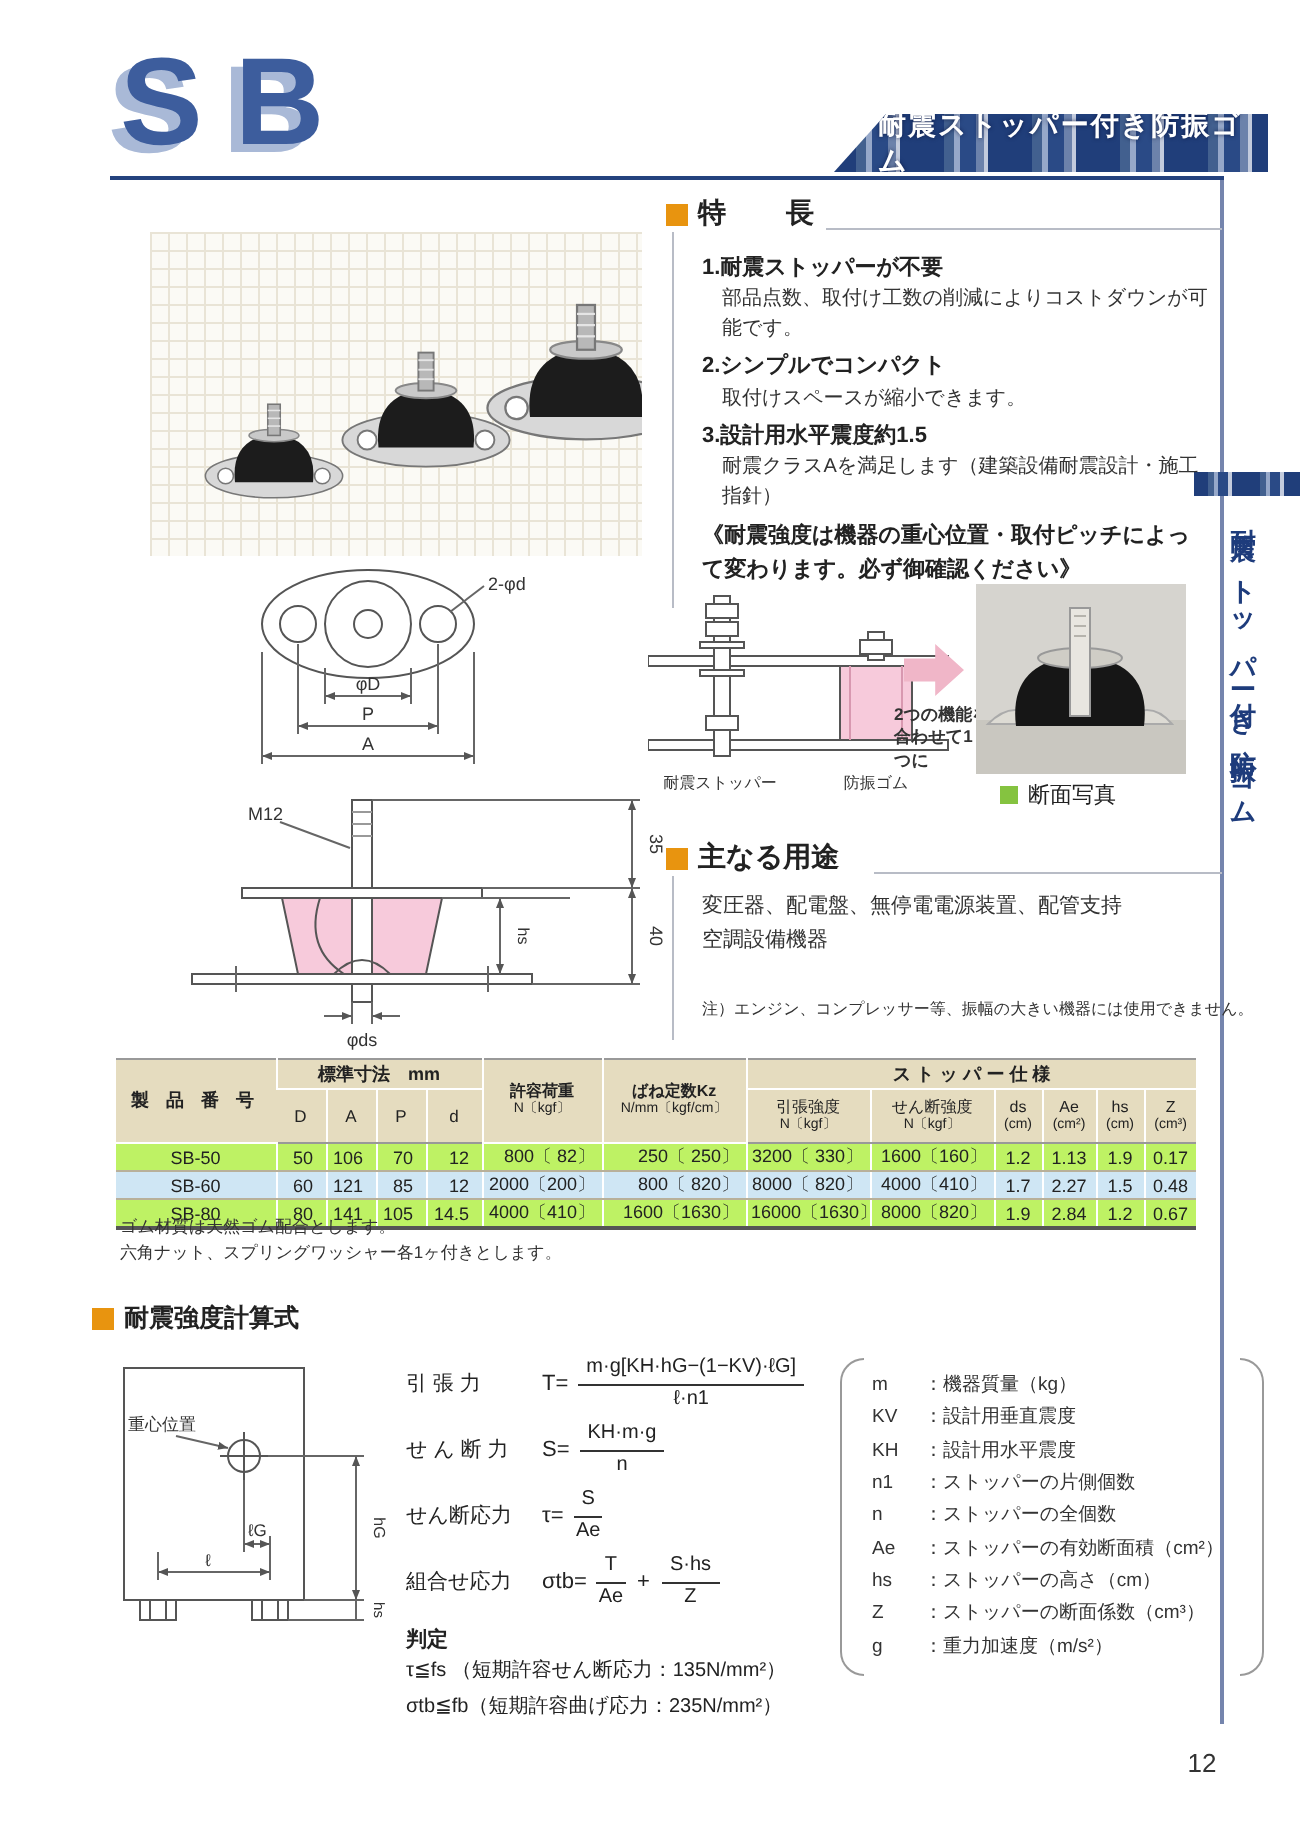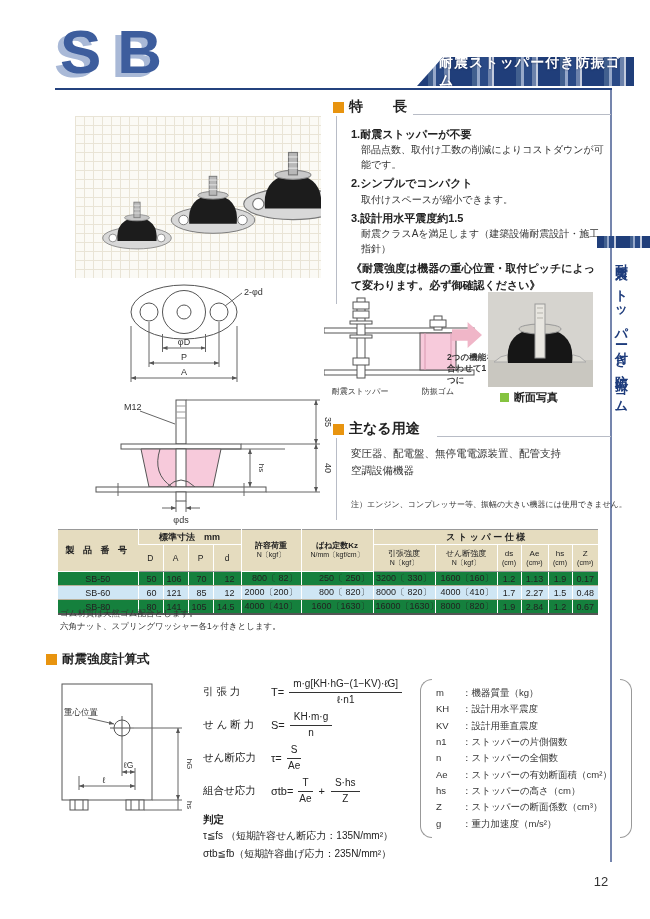--- a/index.html
+++ b/index.html
@@ -58,35 +58,35 @@
   .rubber{fill:#f7cadb;stroke:#555;stroke-width:1;}
   
   .arrow{position:absolute;left:452px;top:322px;width:30px;height:26px;background:#f0b6c8;
         clip-path:polygon(0 28%,52% 28%,52% 0,100% 50%,52% 100%,52% 72%,0 72%);}
   .arrow-cap{position:absolute;left:447px;top:352px;width:48px;font-size:8.5px;font-weight:bold;
         color:#333;line-height:1.35;}
   
   .photo2{position:absolute;left:488px;top:292px;width:105px;height:95px;background:#d6d4cf;}
   .photo2-cap{position:absolute;left:500px;top:390px;display:flex;align-items:center;gap:5px;}
   .gsq{width:9px;height:9px;background:#85c340;}
-  .photo2-cap span{font-weight:bold;font-size:11px;color:#222;}
+  .photo2-cap span{font-weight:normal;font-size:11px;color:#222;}
   
   table.spec{position:absolute;left:58px;top:529px;width:540px;border-collapse:collapse;
         border-top:1px solid #999;table-layout:fixed;}
   table.spec td{border-left:1px solid #fff;padding:0 2px;text-align:center;vertical-align:middle;
         overflow:hidden;white-space:nowrap;}
   table.spec td:first-child{border-left:none;}
   td.hc{background:#e5dcbf;font-size:8.5px;color:#222;border-bottom:1px solid #fff;}
   tr.ghead td{height:14px;font-weight:bold;font-size:9px;}
   tr.shead td{height:26px;}
   td.hc .u{font-size:7px;font-weight:normal;display:block;line-height:1.2;}
   td.hc .n{display:block;line-height:1.25;font-size:8px;}
   td.prod{font-size:9.5px;font-weight:bold;letter-spacing:3px;}
   tr.shead td{border-bottom:1px solid #999;}
-  tr.drow td{height:11px;font-size:9px;color:#222;border-bottom:1px solid #b8b09a;background:#15803d;}
+  tr.drow td{height:11px;font-size:9px;color:#222;border-bottom:1px solid #b8b09a;background:#bef264;}
   tr.drow td.num{text-align:right;padding-right:6px;}
   tr.drow td.brk{text-align:right;padding-right:3px;}
   tr.hl td{background:#cfe6f4;}
   tr.last td{border-bottom:2px solid #555;}
   .tnotes{position:absolute;left:60px;top:607px;font-size:8.5px;color:#333;line-height:1.55;}
   
   .calc-head{position:absolute;left:46px;top:651px;display:flex;align-items:center;gap:5px;}
   .calc-head span{font-weight:bold;font-size:12.5px;color:#222;}
   .formulas{position:absolute;left:203px;top:678px;width:228px;}
   .f-row{display:flex;align-items:center;min-height:28px;margin-bottom:5px;font-size:10px;color:#222;}
@@ -496,28 +496,28 @@
   </div>
 
   <div class="legend">
     <div class="brace brace-l"></div>
     <div class="brace brace-r"></div>
     <div class="lg-row">
         <span class="lg-sym">m</span>
         <span>：機器質量（kg）</span>
       </div>
     <div class="lg-row">
+        <span class="lg-sym">KV</span>
+        <span>：設計用垂直震度</span>
+      </div>
+    <div class="lg-row">
         <span class="lg-sym">KH</span>
         <span>：設計用水平震度</span>
       </div>
     <div class="lg-row">
-        <span class="lg-sym">KV</span>
-        <span>：設計用垂直震度</span>
-      </div>
-    <div class="lg-row">
         <span class="lg-sym">n1</span>
         <span>：ストッパーの片側個数</span>
       </div>
     <div class="lg-row">
         <span class="lg-sym">n</span>
         <span>：ストッパーの全個数</span>
       </div>
     <div class="lg-row">
         <span class="lg-sym">Ae</span>
         <span>：ストッパーの有効断面積（cm²）</span>

